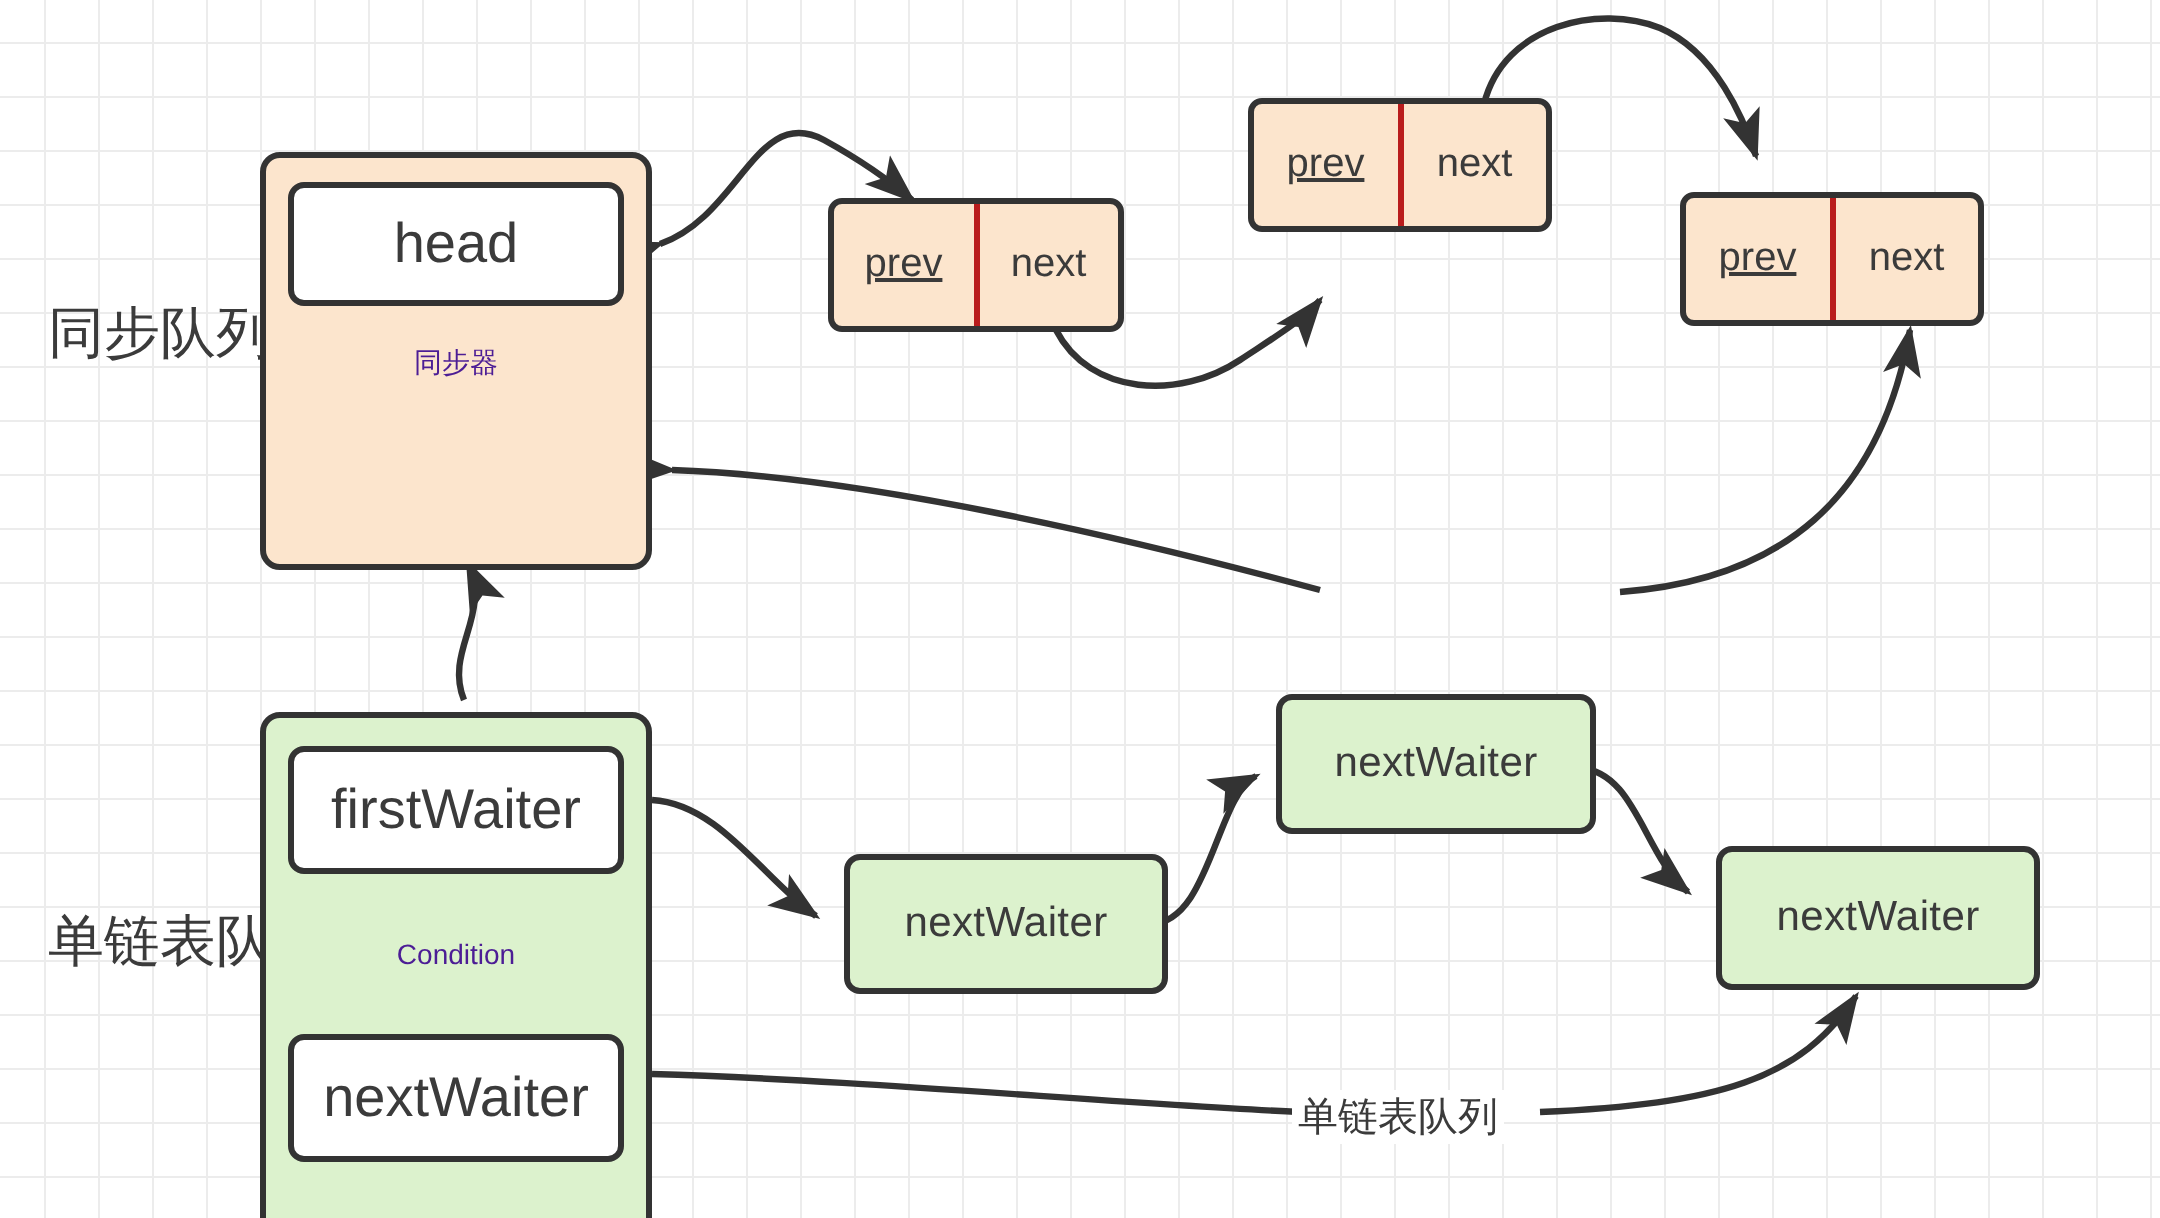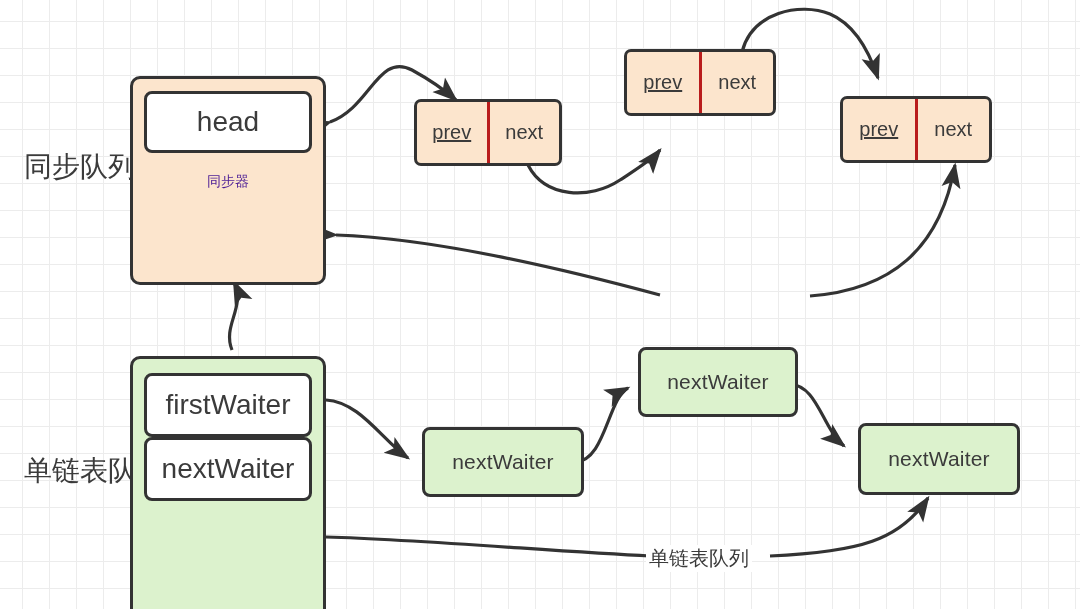--- a/index.html
+++ b/index.html
@@ -175,20 +175,21 @@
     <div class="pair-cell">next</div>
   </div>
 
 
   <div class="side-label" style="left:24px; top:452px;">单链表队列</div>
 
   <div class="container-box cond-container" style="left:130px; top:356px; width:196px; height:278px; padding:14px 14px;">
     <div class="inner-field" style="width:168px; height:64px;">
       <span>firstWaiter</span>
     </div>
+    <div class="container-label" style="height:80px;">Condition</div>
     <div class="inner-field" style="width:168px; height:64px;">
       <span>nextWaiter</span>
     </div>
   </div>
 
   <div class="node-box waiter-node" style="left:412px; top:427px; width:162px; height:70px;">
     <span>nextWaiter</span>
   </div>
 
   <div class="node-box waiter-node" style="left:628px; top:347px; width:160px; height:70px;">

